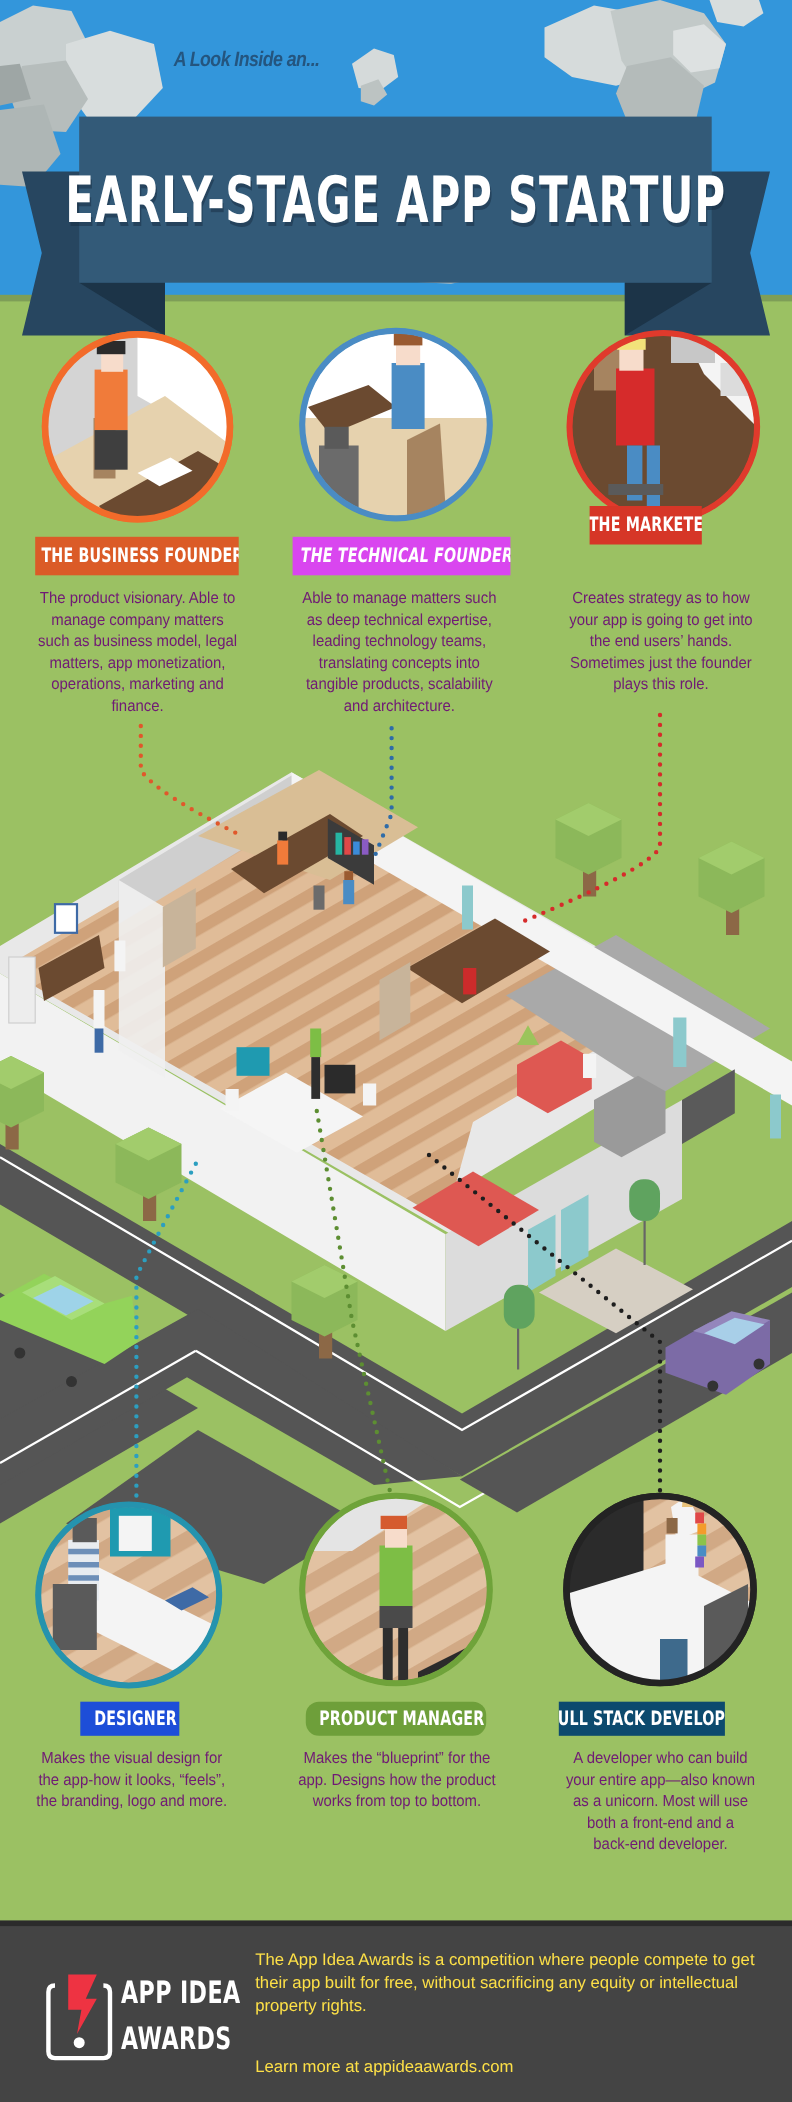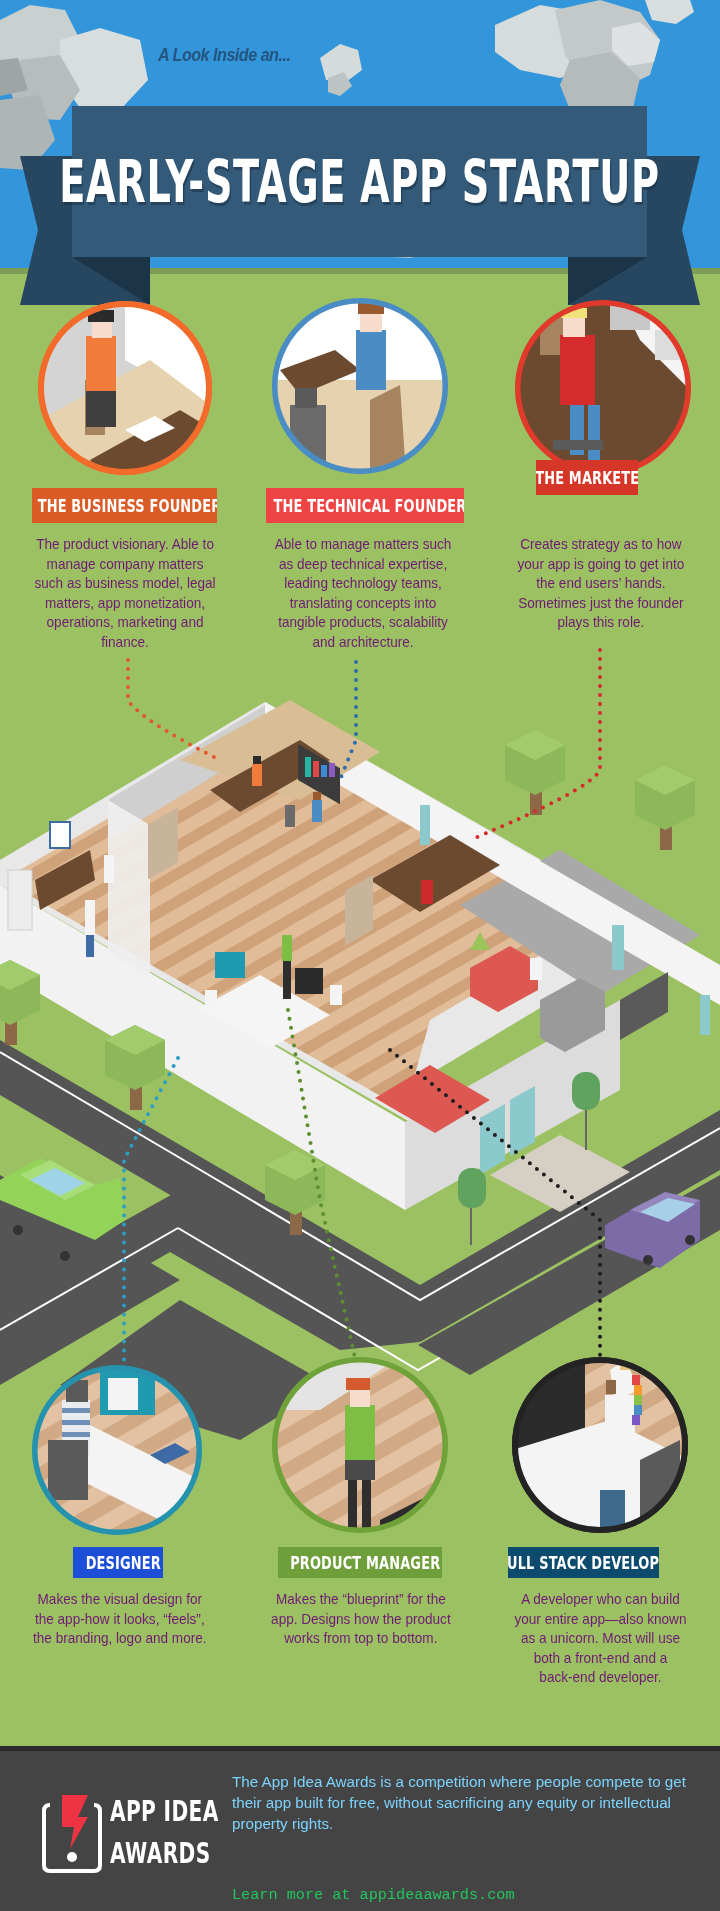--- a/index.html
+++ b/index.html
@@ -44,27 +44,26 @@
     position: absolute; left: 0; top: 1746px; width: 720px; height: 165px;
     background: #444444; border-top: 5px solid #2B2B2B;
   }
   .logo-text {
     position: absolute; left: 110px; font-family: "DejaVu Sans", sans-serif; font-weight: bold;
     color: #fff; font-size: 28px; letter-spacing: 0.5px; transform: scaleX(0.72); transform-origin: left center;
     white-space: nowrap;
   }
   .footer-desc {
     position: absolute; left: 232px; top: 20px; width: 470px;
-    color: #7dd3fc; font-family: "Liberation Sans", sans-serif; font-size: 15.2px; line-height: 21px;
+    color: #fde047; font-family: "Liberation Sans", sans-serif; font-size: 15.2px; line-height: 21px;
   }
   .footer-link {
-    position: absolute; left: 232px; top: 118px; color: #22c55e;
-    font-family: Liberation Mono, monospace; font-size: 15.2px; line-height: 21px;
+    position: absolute; left: 232px; top: 118px; color: #fde047;
+    font-family: Liberation Sans, sans-serif; font-size: 15.2px; line-height: 21px;
     text-decoration: none;
-    margin-top: 16px;
   }
 </style>
 </head>
 <body>
 
 <svg id="scene" viewBox="0 0 720 1911" xmlns="http://www.w3.org/2000/svg">
   <defs>
     <pattern id="woodFloor" patternUnits="userSpaceOnUse" width="24" height="24" patternTransform="rotate(-30)">
       <rect width="24" height="24" fill="#E0BC98"></rect>
       <rect width="24" height="11" fill="#CFA27A"></rect>
@@ -403,21 +402,21 @@
   <div class="inner">
     <div>The product visionary. Able to</div>
     <div>manage company matters</div>
     <div>such as business model, legal</div>
     <div>matters, app monetization,</div>
     <div>operations, marketing and</div>
     <div>finance.</div>
   </div>
 </div>
 
-<div class="role-label" style="left:266px; top:488px; width:198px; background:#ef4444;">
+<div class="role-label" style="left:266px; top:488px; width:198px; background:#d946ef;font-style:italic;">
   <span>THE TECHNICAL FOUNDER</span>
 </div>
 <div class="role-desc" style="left:250px; top:535px; width:226px;">
   <div class="inner">
     <div>Able to manage matters such</div>
     <div>as deep technical expertise,</div>
     <div>leading technology teams,</div>
     <div>translating concepts into</div>
     <div>tangible products, scalability</div>
     <div>and architecture.</div>
@@ -441,21 +440,21 @@
   <span>DESIGNER</span>
 </div>
 <div class="role-desc" style="left:10px; top:1590px; width:220px;">
   <div class="inner">
     <div>Makes the visual design for</div>
     <div>the app-how it looks, “feels”,</div>
     <div>the branding, logo and more.</div>
   </div>
 </div>
 
-<div class="role-label" style="left:278px; top:1547px; width:164px; height:31px; background:#6E9F3A;">
+<div class="role-label" style="left:278px; top:1547px; width:164px; height:31px; background:#6E9F3A;border-radius:12px;">
   <span>PRODUCT MANAGER</span>
 </div>
 <div class="role-desc" style="left:250px; top:1590px; width:222px;">
   <div class="inner">
     <div>Makes the “blueprint” for the</div>
     <div>app. Designs how the product</div>
     <div>works from top to bottom.</div>
   </div>
 </div>
 

